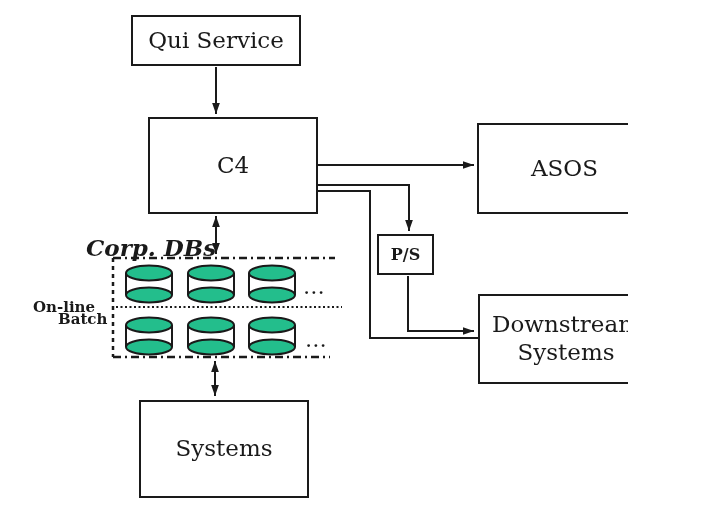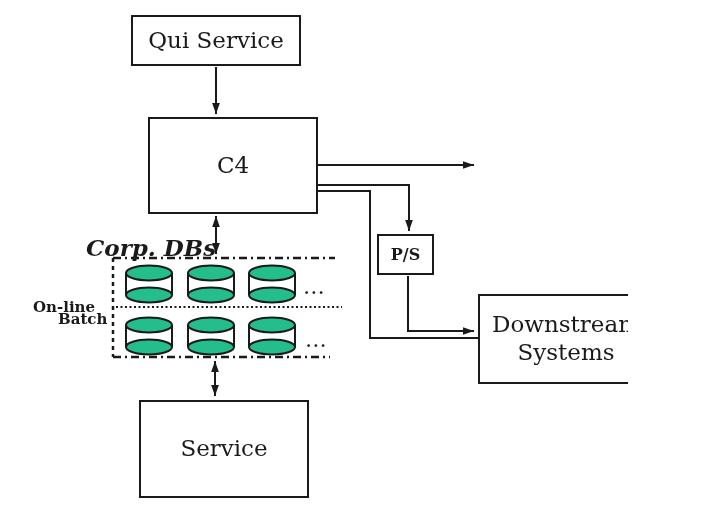--- a/index.html
+++ b/index.html
@@ -102,31 +102,34 @@
   </svg>
 
   <div class="node" style="left:131px;top:15px;width:170px;height:51px;">
     <span>Qui Service</span>
   </div>
 
   <div class="node" style="left:132px;top:117px;width:170px;height:97px;margin-left:16px;">
     <span>C4</span>
   </div>
 
+  <div class="node" style="left:477px;top:123px;width:175px;height:91px;">
+    <span>ASOS</span>
+  </div>
 
   <div class="node small" style="left:377px;top:234px;width:57px;height:41px;">
     <span>P/S</span>
   </div>
 
   <div class="node" style="left:478px;top:294px;width:176px;height:90px;padding:7px 14px;">
     <span>Downstream Systems</span>
   </div>
 
   <div class="node" style="left:139px;top:400px;width:170px;height:98px;">
-    <span>Service</span>
+    <span>Systems</span>
   </div>
 
   <div class="lbl title" style="left:86px;top:234px;">Corp. DBs</div>
 
   <div class="lbl row" style="left:33px;top:266px;margin-top:32px;">On-line</div>
 
   <div class="lbl row" style="left:58px;top:310px;">Batch</div>
 
   <div class="dots" style="left:304px;top:280px;">...</div>
 

